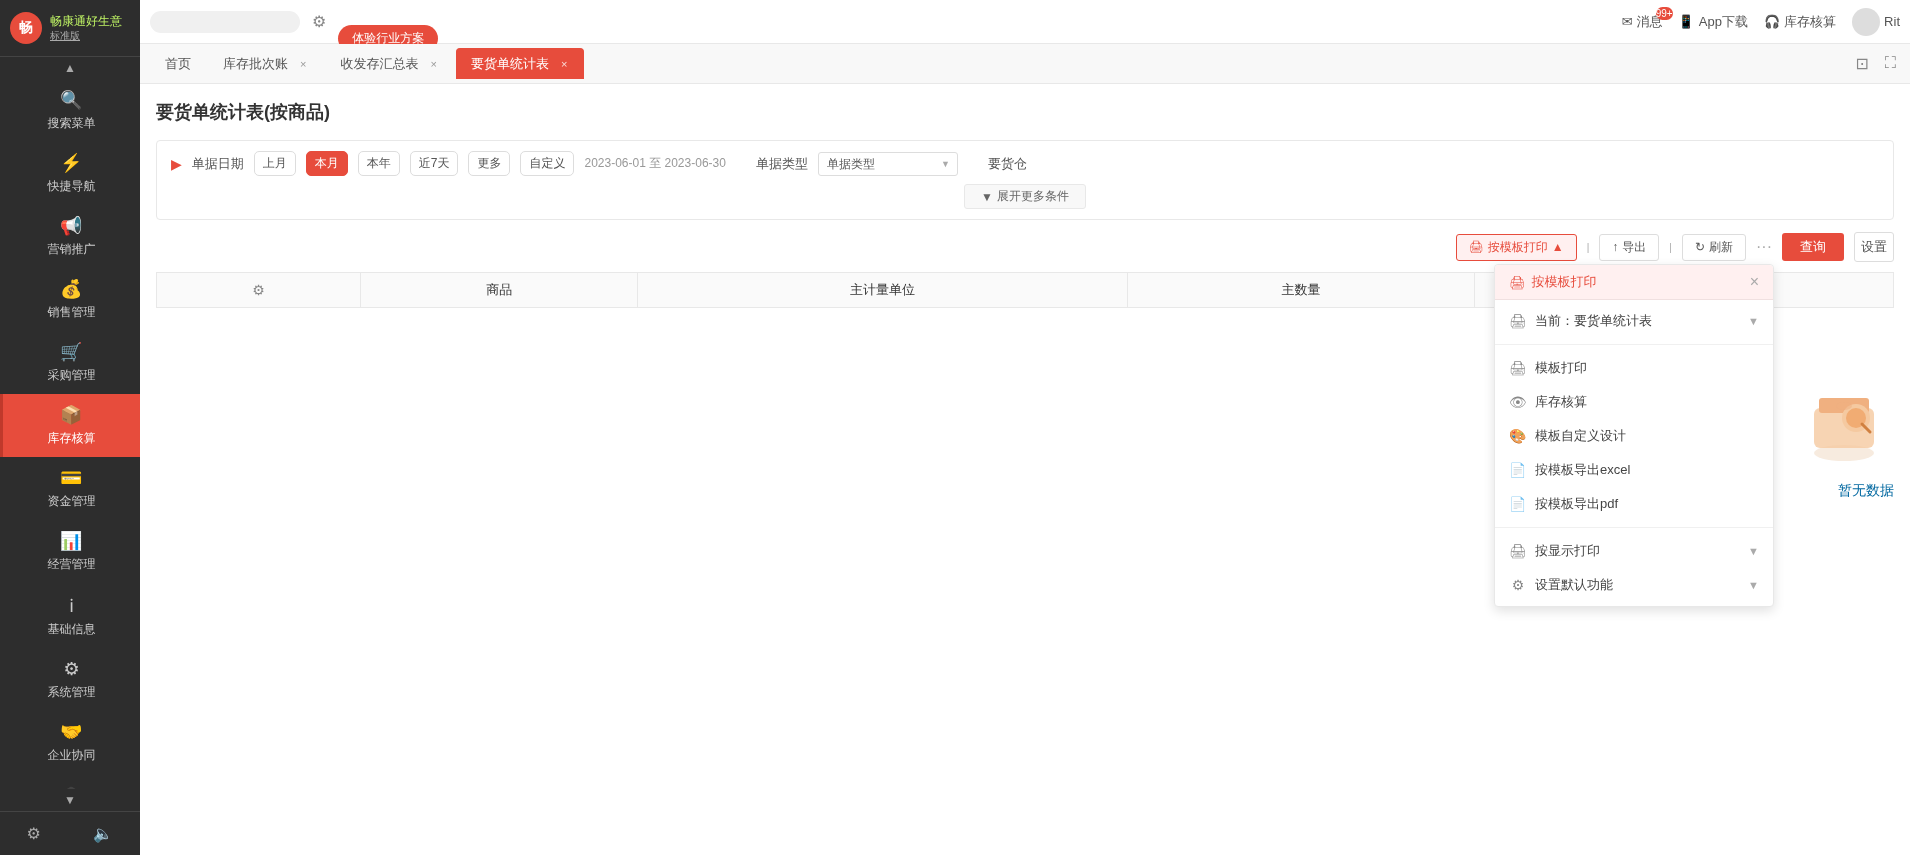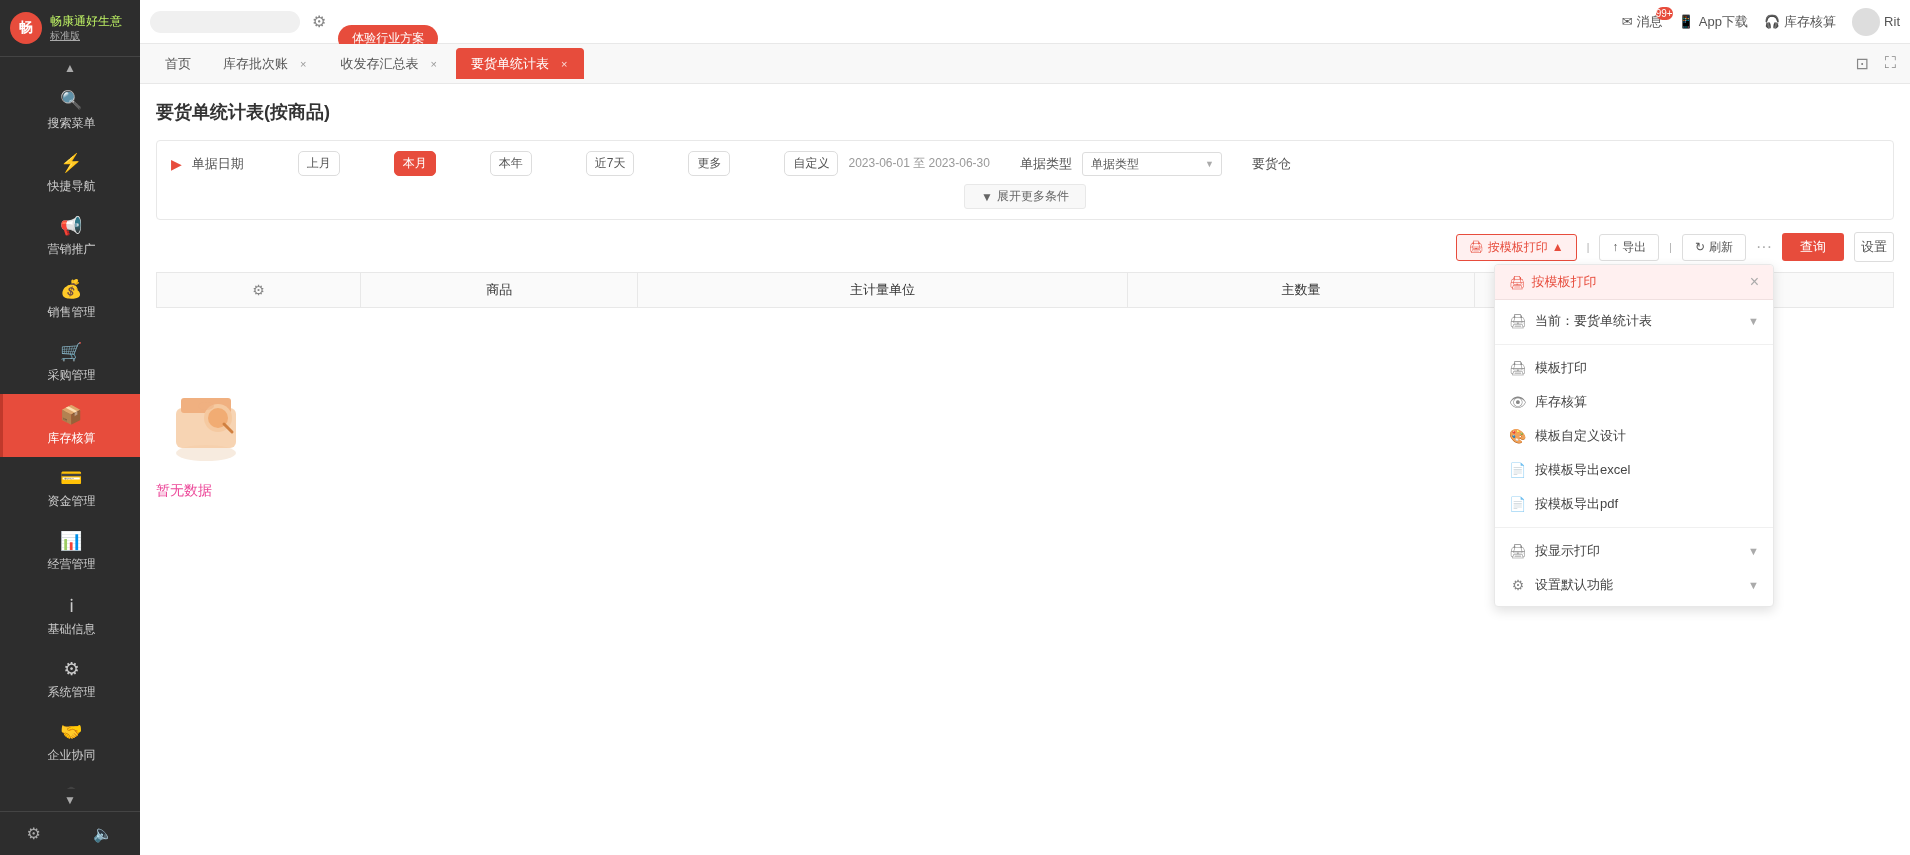--- a/index.html
+++ b/index.html
@@ -224,21 +224,20 @@
     }
     .filter-label { color: #555; font-size: 13px; flex-shrink: 0; }
     .date-btn {
       padding: 3px 8px;
       border: 1px solid #ddd;
       border-radius: 5px;
       cursor: pointer;
       font-size: 12px;
       color: #555;
       background: #fff;
-      margin-left: 44px;
     }
     .date-btn.active-red-btn {
       background: #e74c3c;
       color: #fff;
       border-color: #e74c3c;
     }
     .date-range-text { font-size: 12px; color: #999; }
     .select-type {
       border: 1px solid #ddd;
       border-radius: 3px;
@@ -296,24 +295,24 @@
       text-align: center;
       color: #333;
       font-weight: 500;
     }
     .table-settings-icon { color: #888; cursor: pointer; font-size: 14px; }
 
     
     .empty-state {
       display: flex;
       flex-direction: column;
-      align-items: flex-start;
+      align-items: flex-end;
       justify-content: center;
       padding: 60px 0;
-      color: #ec4899;
+      color: #0369a1;
       font-size: 14px;
     }
     .empty-illustration {
       width: 100px;
       height: 100px;
       margin-bottom: 14px;
     }
 
     
     .toolbar-row {

